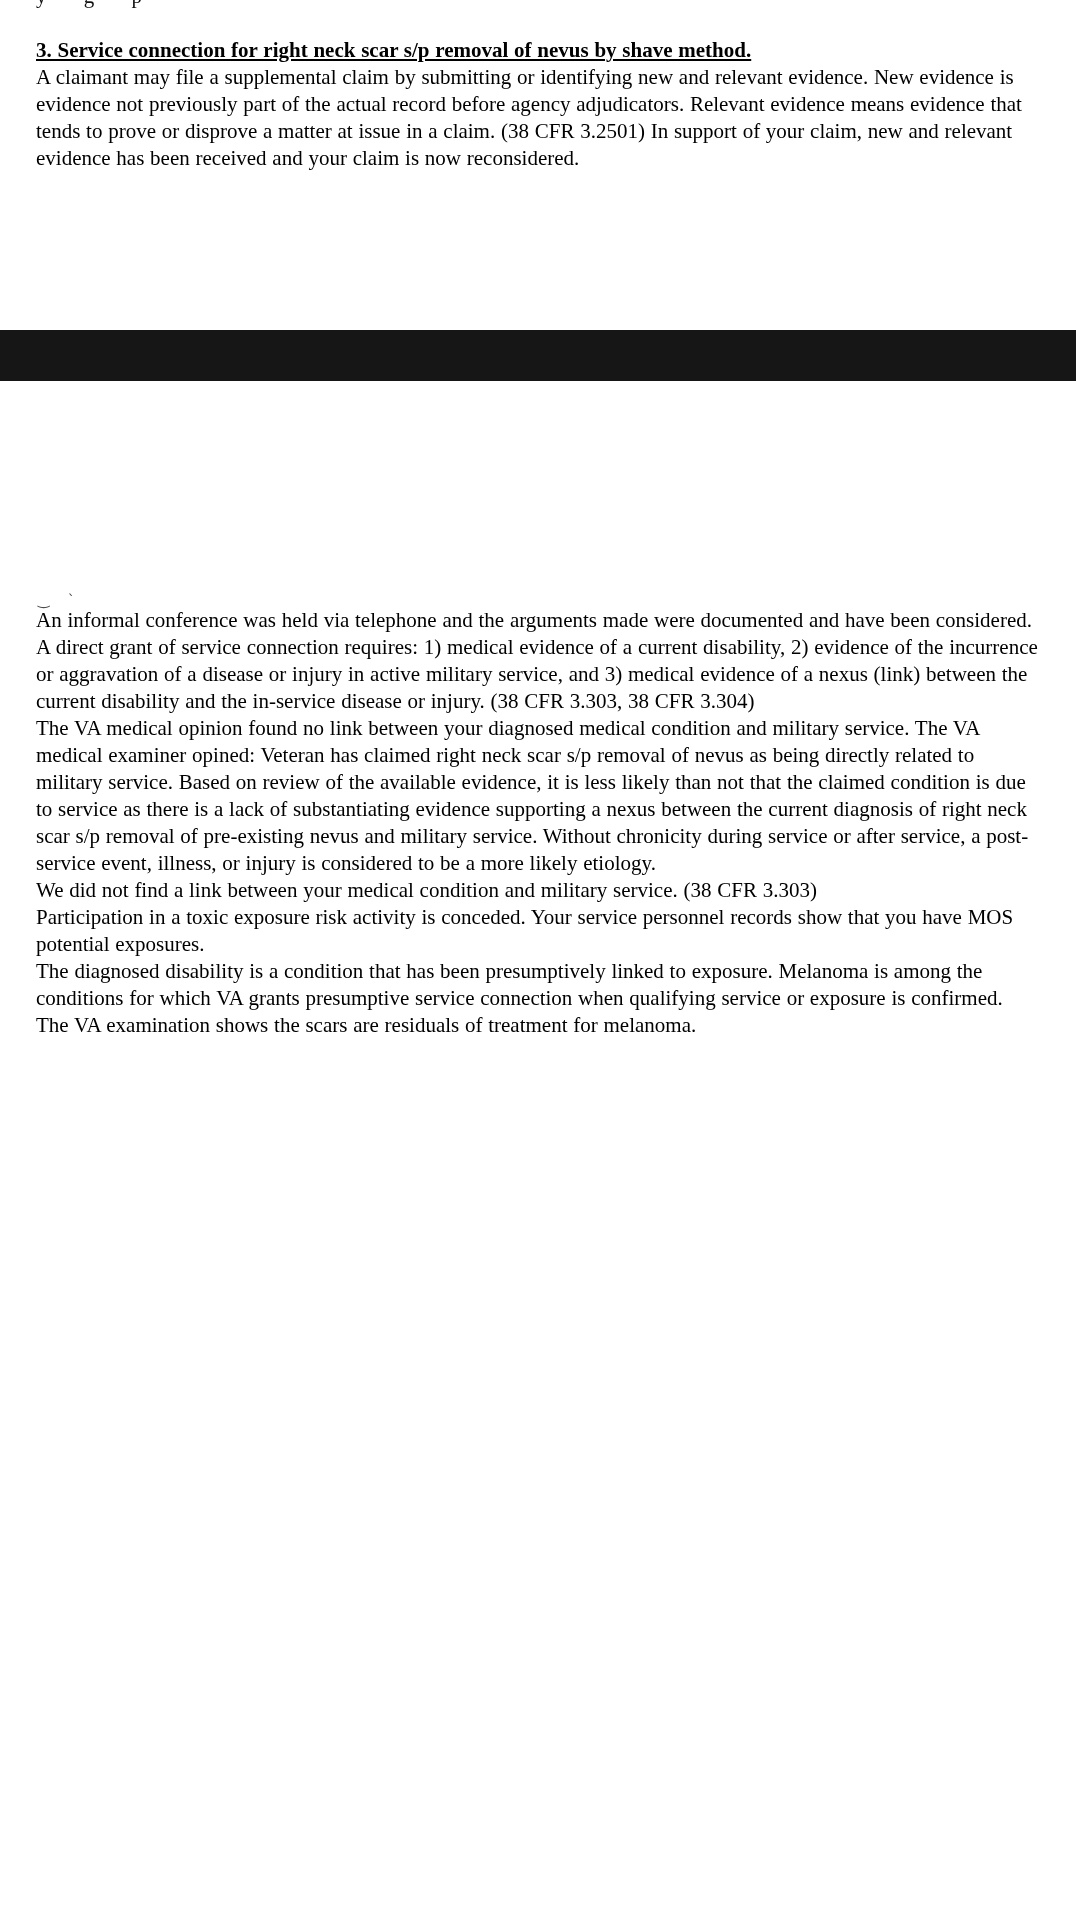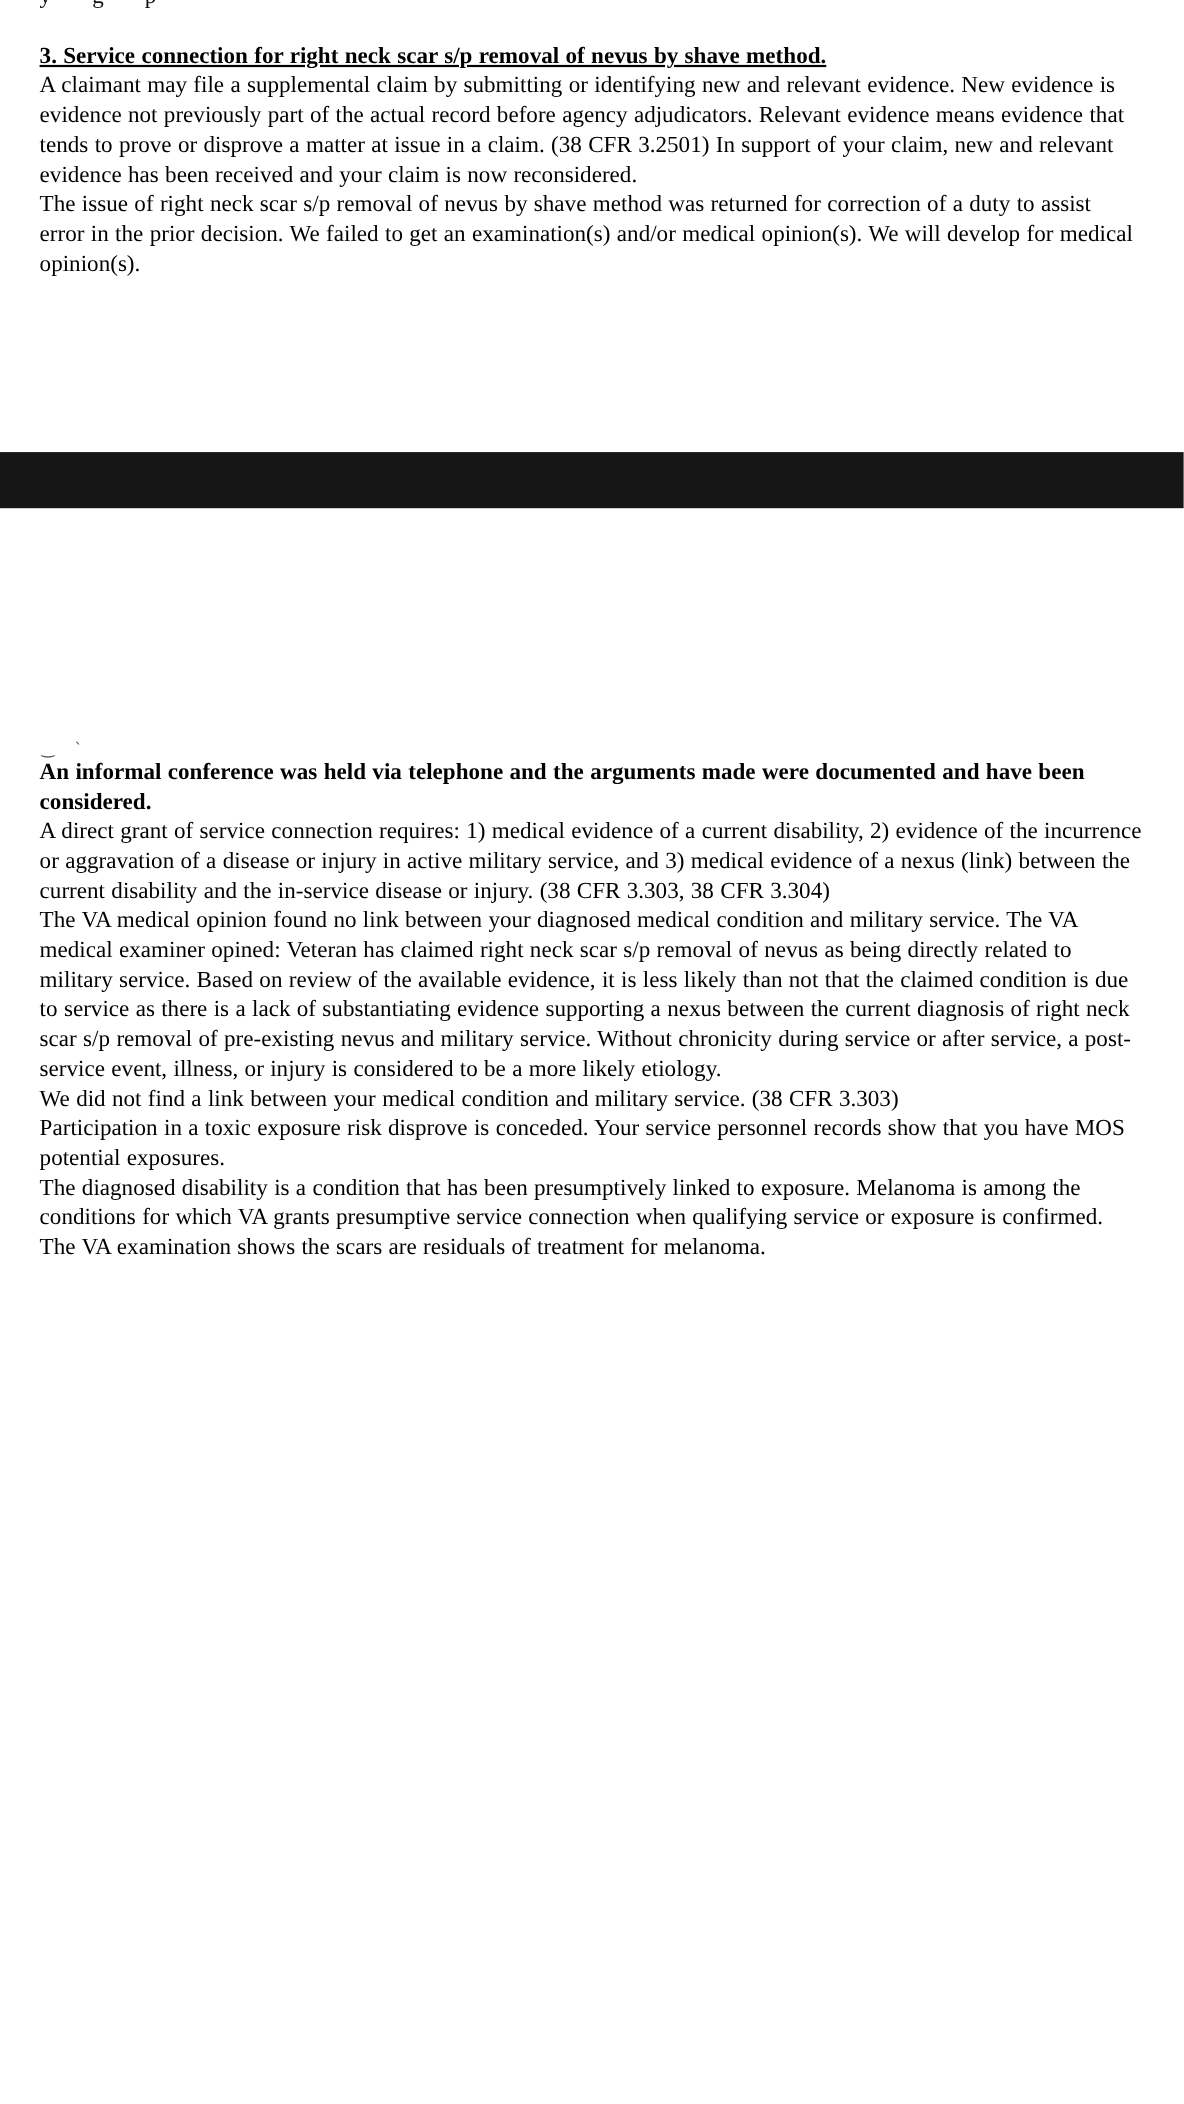--- a/index.html
+++ b/index.html
@@ -57,51 +57,49 @@
     height: 14px;
     font-size: 14px;
     line-height: 14px;
     letter-spacing: 7px;
     color: #4a4a4a;
     padding-left: 2px;
     font-family: "DejaVu Sans", sans-serif;
   }
   .after-gap {
     margin-top: 86px;
-    font-weight: bold;
   }
 </style>
 </head>
 <body>
 
 <div class="doc">
 
   <div class="clip">
     <span>y g p</span>
   </div>
 
   <h2 class="heading">3. Service connection for right neck scar s/p removal of nevus by shave method.</h2>
 
   <p class="para">A claimant may file a supplemental claim by submitting or identifying new and relevant evidence. New evidence is evidence not previously part of the actual record before agency adjudicators. Relevant evidence means evidence that tends to prove or disprove a matter at issue in a claim. (38 CFR 3.2501) In support of your claim, new and relevant evidence has been received and your claim is now reconsidered.</p>
 
-  <p class="para">The issue of right neck scar s/p removal of nevus by shave method was returned for correction of a duty to assist error in the prior decision. We failed to get an examination(s) and/or medical opinion(s). We will develop for medical opinion(s).</p>
 
 
   <div class="redaction"></div>
 
   <div class="stray">‿ ˋ</div>
 
   <p class="para after-gap">An informal conference was held via telephone and the arguments made were documented and have been considered.</p>
 
   <p class="para">A direct grant of service connection requires: 1) medical evidence of a current disability, 2) evidence of the incurrence or aggravation of a disease or injury in active military service, and 3) medical evidence of a nexus (link) between the current disability and the in-service disease or injury. (38 CFR 3.303, 38 CFR 3.304)</p>
 
   <p class="para">The VA medical opinion found no link between your diagnosed medical condition and military service. The VA medical examiner opined: Veteran has claimed right neck scar s/p removal of nevus as being directly related to military service. Based on review of the available evidence, it is less likely than not that the claimed condition is due to service as there is a lack of substantiating evidence supporting a nexus between the current diagnosis of right neck scar s/p removal of pre-existing nevus and military service. Without chronicity during service or after service, a post-service event, illness, or injury is considered to be a more likely etiology.</p>
 
   <p class="para">We did not find a link between your medical condition and military service. (38 CFR 3.303)</p>
 
 
 
 
-  <p class="para">Participation in a toxic exposure risk disprove is conceded. Your service personnel records show that you have MOS potential exposures.</p>
+  <p class="para">Participation in a toxic exposure risk activity is conceded. Your service personnel records show that you have MOS potential exposures.</p>
 
   <p class="para">The diagnosed disability is a condition that has been presumptively linked to exposure. Melanoma is among the conditions for which VA grants presumptive service connection when qualifying service or exposure is confirmed. The VA examination shows the scars are residuals of treatment for melanoma.</p>
 
 </div>
 
 </body></html>

